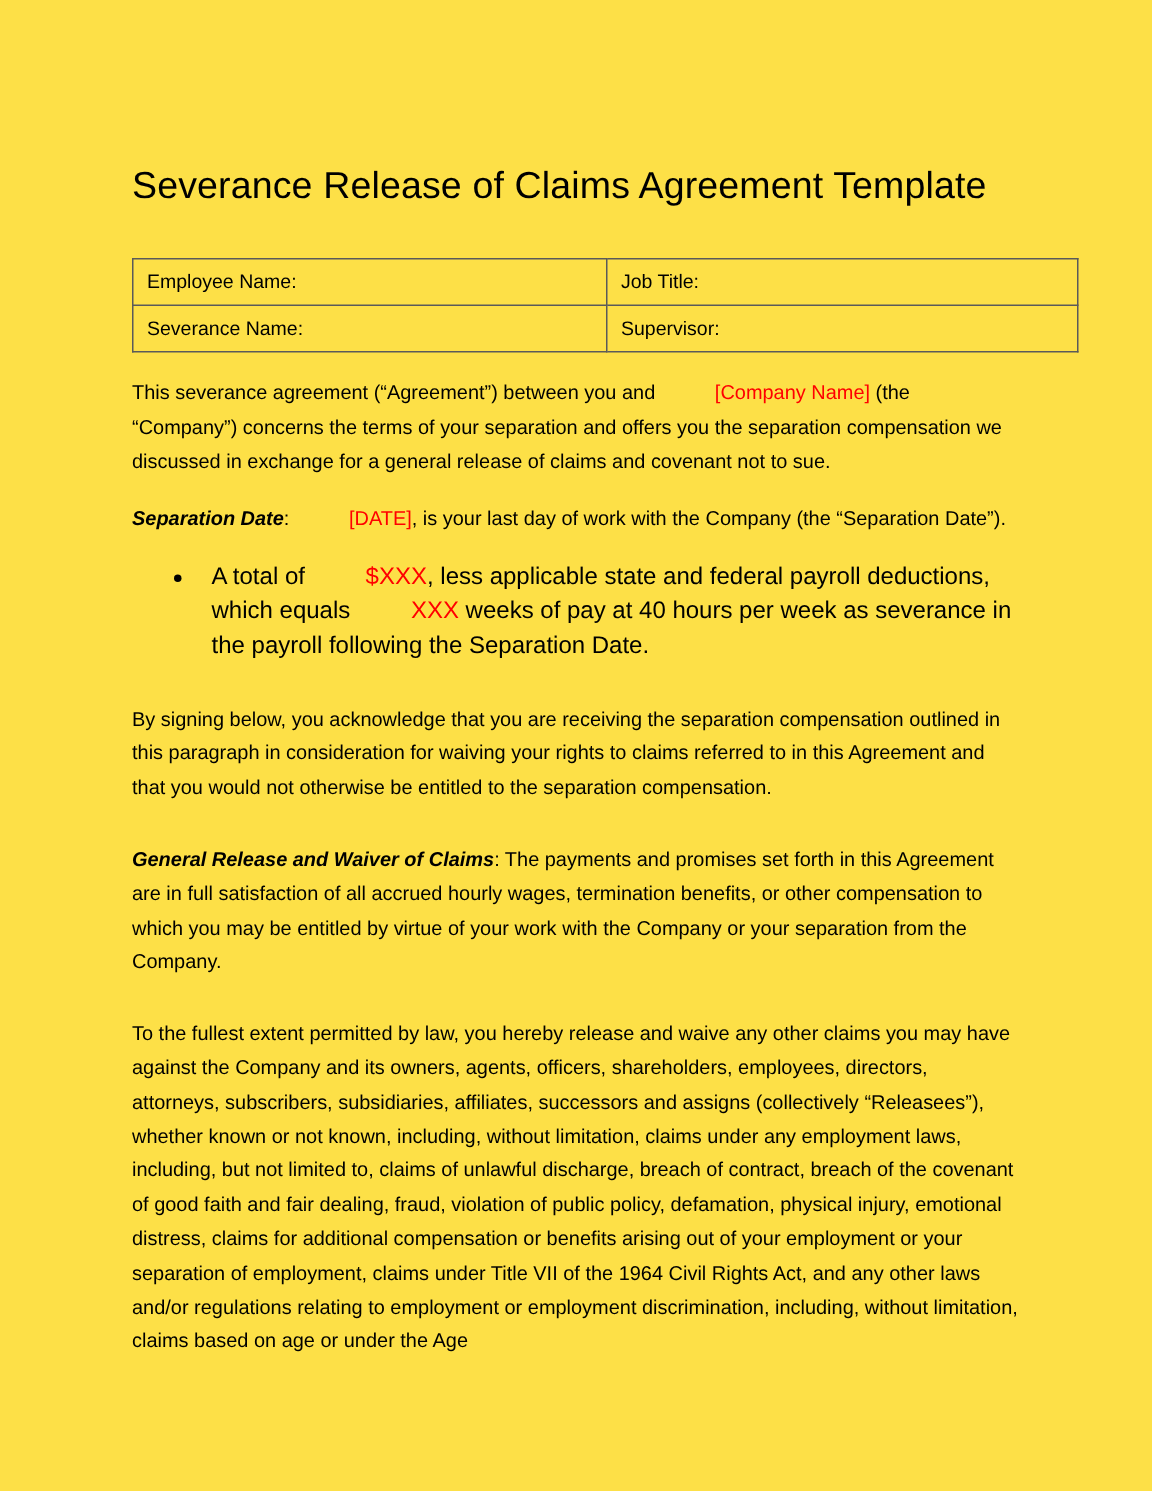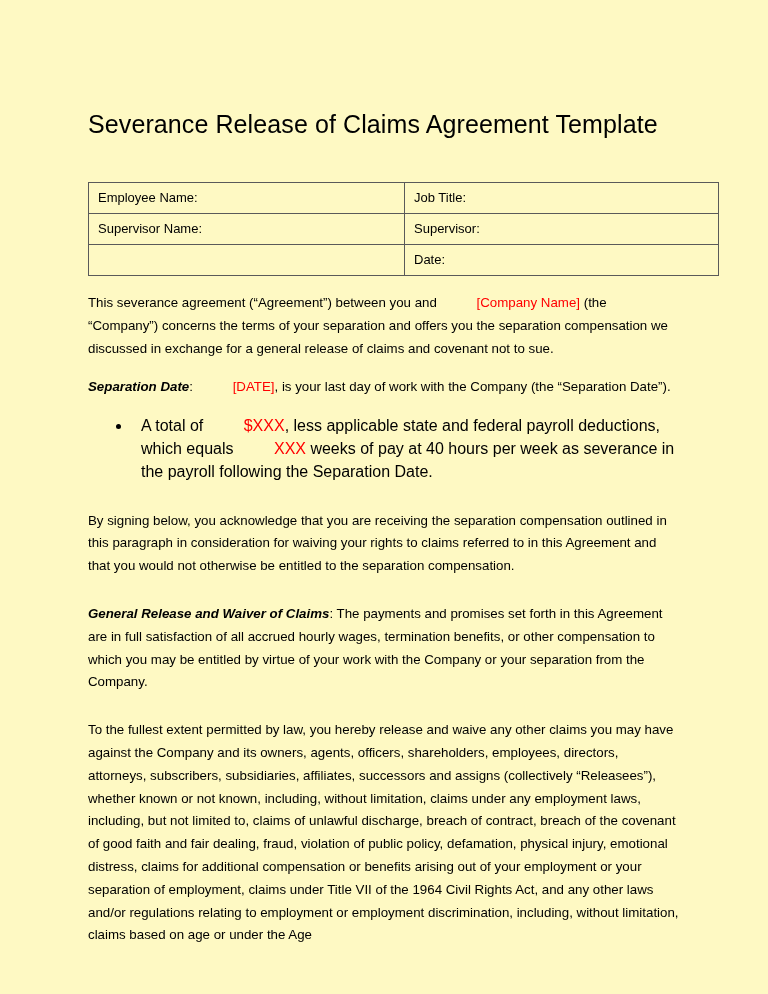--- a/index.html
+++ b/index.html
@@ -11,35 +11,35 @@
     width: 768px;
     height: 994px;
     font-family: "Liberation Sans", sans-serif;
     color: #000000;
     overflow: hidden;
   }
   .page {
     position: relative;
     width: 768px;
     height: 994px;
-    background: #fef9c3;
+    background: #fde047;
     box-sizing: border-box;
     padding: 0 88px;
   }
   .doc-title {
     margin: 0;
     padding-top: 108px;
     font-size: 25px;
     font-weight: 400;
     line-height: 32px;
     letter-spacing: 0.1px;
     color: #000000;
   }
   .info-table {
-    margin-top: 42px;
+    margin-top: 32px;
     width: 592px;
     border-collapse: collapse;
     table-layout: fixed;
   }
   .info-table td {
     border: 1px solid #5a5a5a;
     height: 30px;
     padding: 0 9px;
     font-size: 13px;
     line-height: 18px;
@@ -93,26 +93,22 @@
 
   <h1 class="doc-title">Severance Release of Claims Agreement Template</h1>
 
   <table class="info-table">
     <tbody>
       <tr>
         <td class="col-left">Employee Name:</td>
         <td class="col-right">Job Title:</td>
       </tr>
       <tr>
-        <td class="col-left">Supervisor Name:</td>
+        <td class="col-left">Severance Name:</td>
         <td class="col-right">Supervisor:</td>
-      </tr>
-      <tr>
-        <td class="col-left"></td>
-        <td class="col-right">Date:</td>
       </tr>
     </tbody>
   </table>
 
   <p class="body-par"><span>This severance agreement (“Agreement”) between you and </span><span class="ph">[Company Name]</span><span> (the “Company”) concerns the terms of your separation and offers you the separation compensation we discussed in exchange for a general release of claims and covenant not to sue.</span></p>
 
   <p class="body-par"><span class="lead">Separation Date</span><span>: </span><span class="ph">[DATE]</span><span>, is your last day of work with the Company (the “Separation Date”).</span></p>
 
 
   <ul class="bullets">

